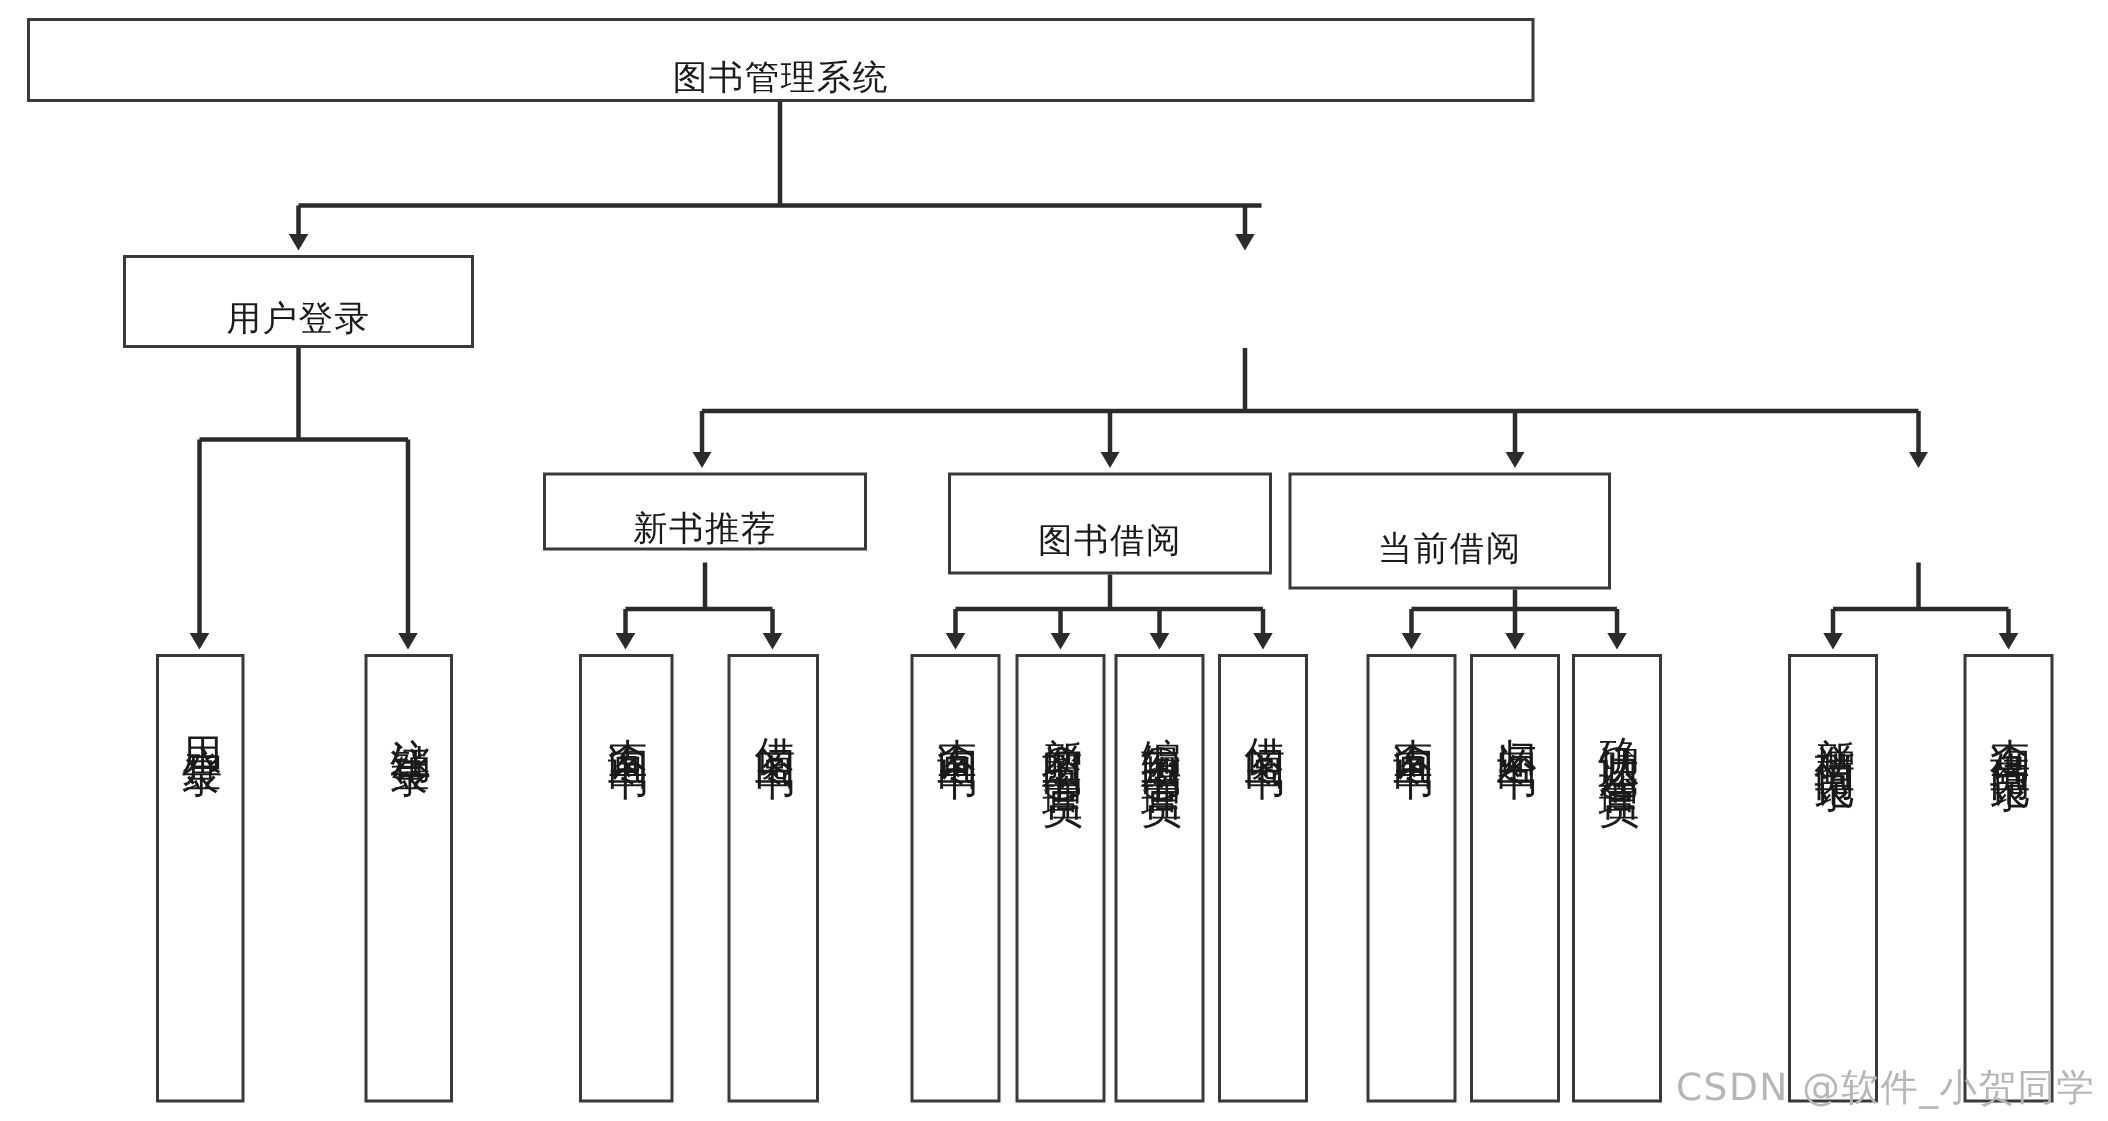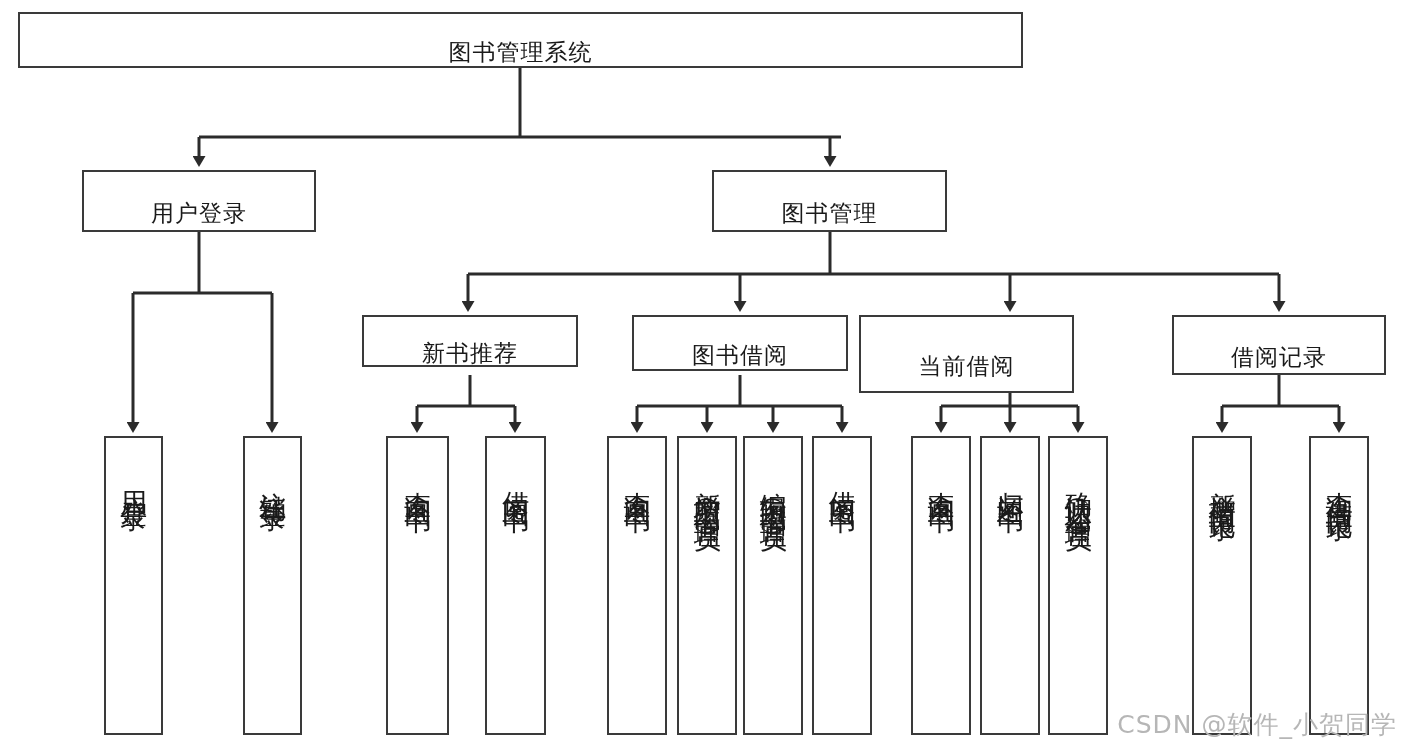--- a/index.html
+++ b/index.html
@@ -114,35 +114,29 @@
     </g>
   </svg>
 
   <div class="node h root" style="left:18px;top:12px;width:1005px;height:56px;">
     <span class="lbl">图书管理系统</span>
   </div>
 
   <div class="node h" style="left:82px;top:170px;width:234px;height:62px;">
     <span class="lbl">用户登录</span>
   </div>
-  <div class="node h" style="left:712px;top:170px;width:235px;height:62px;">
-    <span class="lbl">图书管理</span>
-  </div>
 
   <div class="node h" style="left:362px;top:315px;width:216px;height:52px;">
     <span class="lbl">新书推荐</span>
   </div>
-  <div class="node h" style="left:632px;top:315px;width:216px;height:56px;">
+  <div class="node h" style="left:632px;top:315px;width:216px;height:68px;">
     <span class="lbl">图书借阅</span>
   </div>
   <div class="node h" style="left:859px;top:315px;width:215px;height:78px;">
     <span class="lbl">当前借阅</span>
-  </div>
-  <div class="node h" style="left:1172px;top:315px;width:214px;height:60px;">
-    <span class="lbl">借阅记录</span>
   </div>
 
   <div class="node v" style="left:104px;top:436px;width:59px;height:299px;">
     <span class="lbl">用户登录</span>
   </div>
   <div class="node v" style="left:243px;top:436px;width:59px;height:299px;">
     <span class="lbl">注销登录</span>
   </div>
 
   <div class="node v" style="left:386px;top:436px;width:63px;height:299px;">

